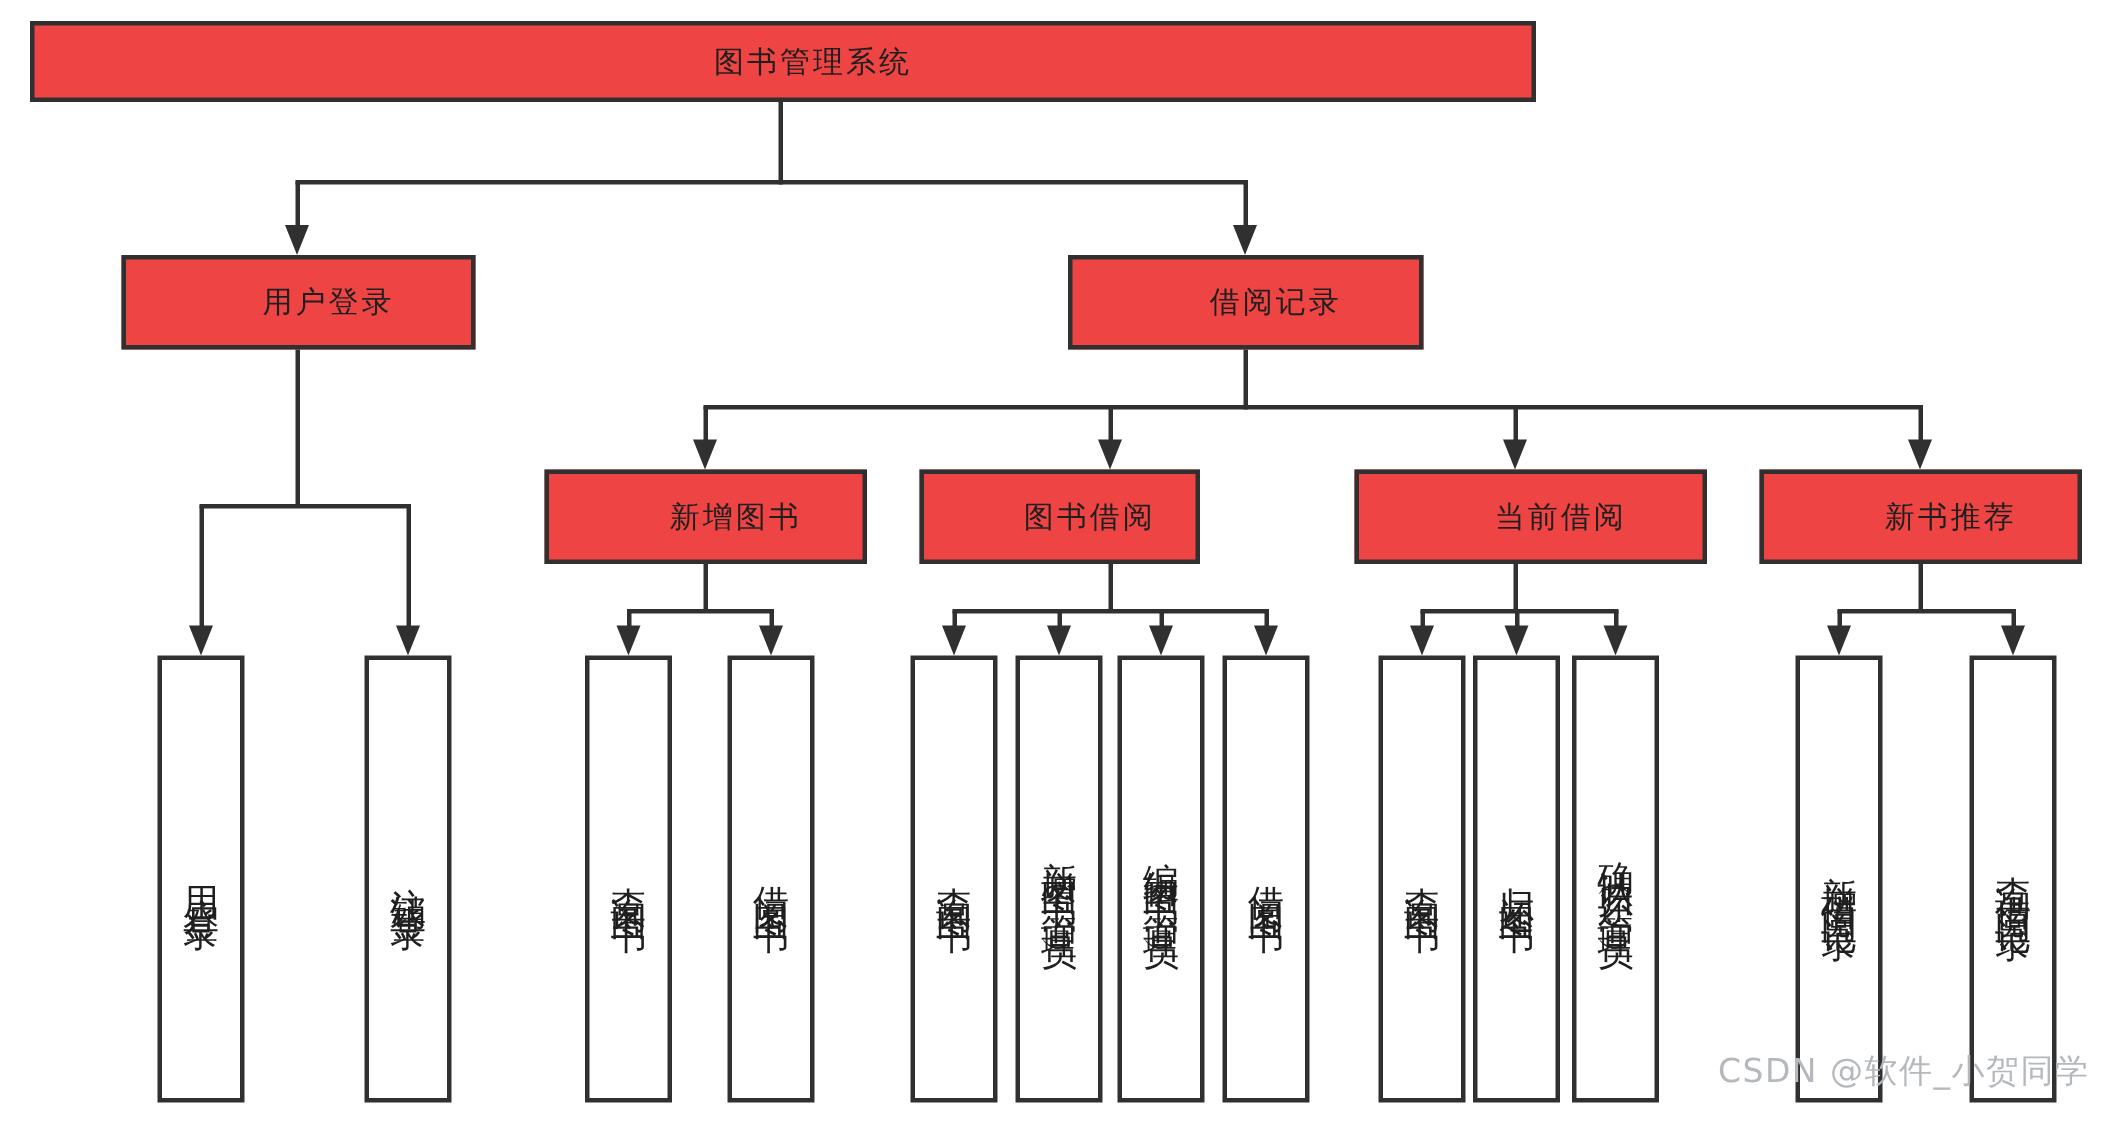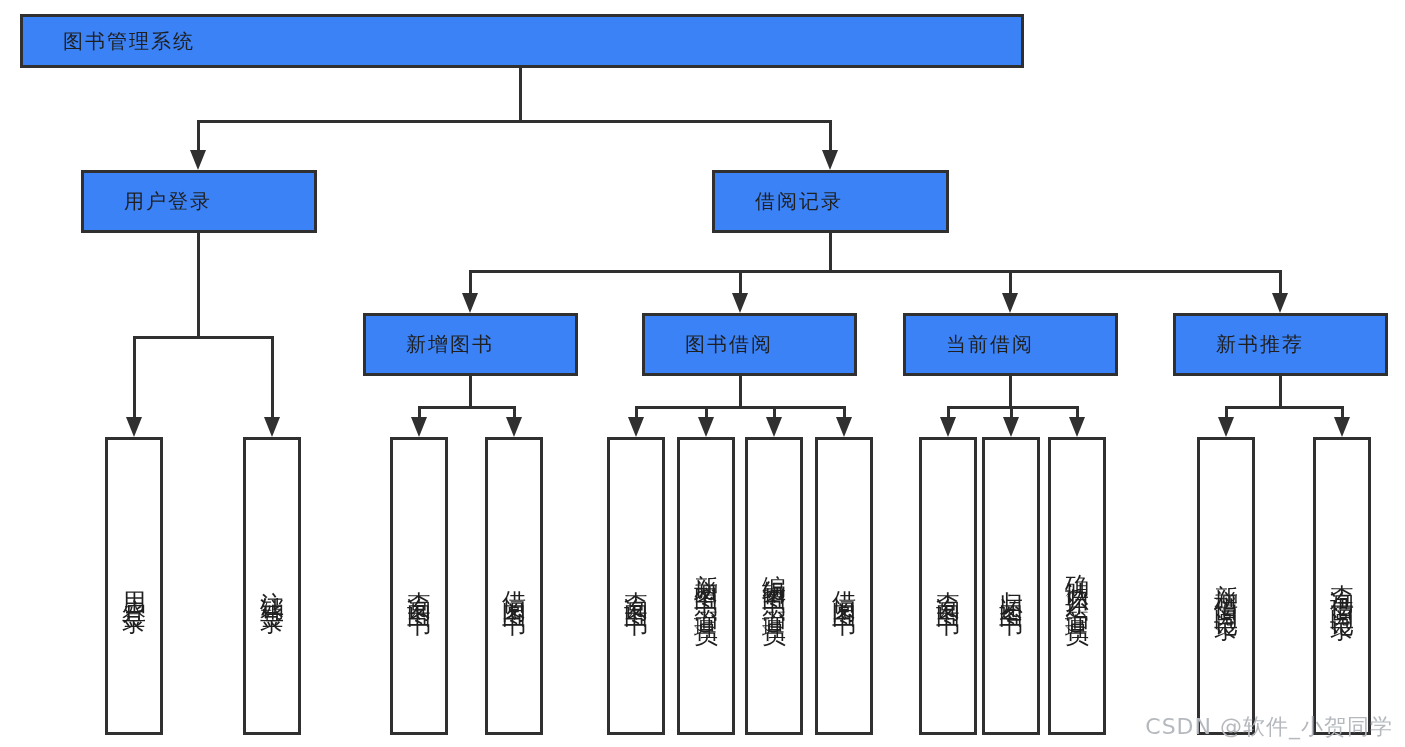--- a/index.html
+++ b/index.html
@@ -9,22 +9,22 @@
     --background:#ffffff;
   }
   html,body{margin:0;padding:0;}
   body{
     width:1405px;height:747px;position:relative;overflow:hidden;
     background:var(--background);
     font-family:"DejaVu Serif","Liberation Serif",serif;
   }
   .box{
     position:absolute;box-sizing:border-box;
-    border:3px solid var(--line);background:#3b82f6;
-    display:flex;align-items:center;justify-content:flex-start;padding-left:40px;
+    border:3px solid var(--line);background:#ef4444;
+    display:flex;align-items:center;justify-content:center;padding-left:40px;
   }
   .label-h{
     font-size:20px;color:var(--text);letter-spacing:2px;white-space:nowrap;
   }
   .leaf{
     position:absolute;box-sizing:border-box;top:437px;width:58px;height:298px;
     border:3px solid var(--line);background:#fff;
     display:flex;align-items:center;justify-content:center;
   }
   .label-v{
@@ -33,21 +33,21 @@
     white-space:nowrap;
   }
   .vline{position:absolute;width:3px;background:var(--line);}
   .hline{position:absolute;height:3px;background:var(--line);}
   .arrow{
     position:absolute;width:0;height:0;
     border-left:8px solid transparent;border-right:8px solid transparent;
     border-top:20px solid var(--line);
   }
   .watermark{
-    position:absolute;right:12px;bottom:5px;
+    position:absolute;right:12px;bottom:18px;
     font-family:"DejaVu Sans","Liberation Sans",sans-serif;
     font-size:22px;color:var(--watermark);letter-spacing:1px;white-space:nowrap;
   }
 </style>
 </head>
 <body>
 
 <div class="box" style="left:20px;top:14px;width:1004px;height:54px">
   <span class="label-h">图书管理系统</span>
 </div>
@@ -55,24 +55,24 @@
 <div class="box" style="left:81px;top:170px;width:236px;height:63px">
   <span class="label-h">用户登录</span>
 </div>
 <div class="box" style="left:712px;top:170px;width:237px;height:63px">
   <span class="label-h">借阅记录</span>
 </div>
 
 <div class="box" style="left:363px;top:313px;width:215px;height:63px">
   <span class="label-h">新增图书</span>
 </div>
-<div class="box" style="left:642px;top:313px;width:215px;height:63px">
+<div class="box" style="left:613px;top:313px;width:187px;height:63px">
   <span class="label-h">图书借阅</span>
 </div>
-<div class="box" style="left:903px;top:313px;width:215px;height:63px">
+<div class="box" style="left:903px;top:313px;width:235px;height:63px">
   <span class="label-h">当前借阅</span>
 </div>
 <div class="box" style="left:1173px;top:313px;width:215px;height:63px">
   <span class="label-h">新书推荐</span>
 </div>
 
 <div class="leaf" style="left:105px">
     <span class="label-v">用户登录</span>
   </div>
 <div class="leaf" style="left:243px">

